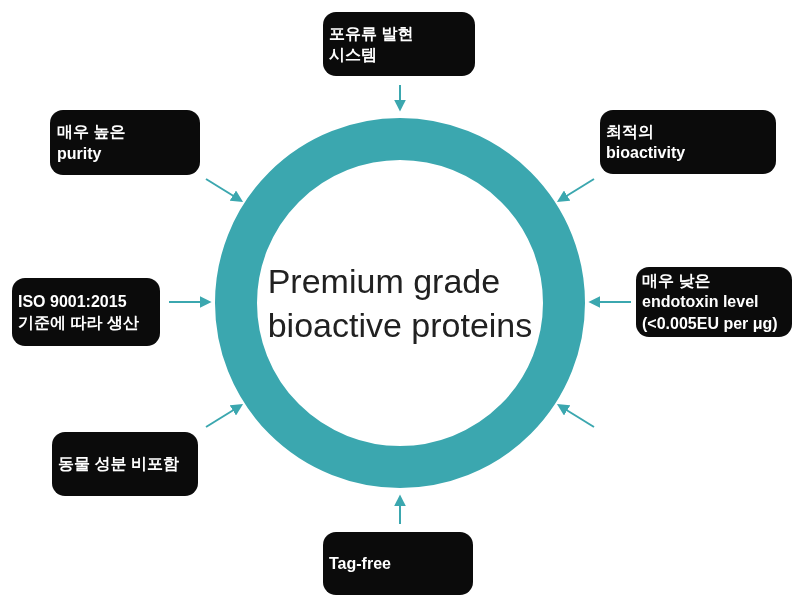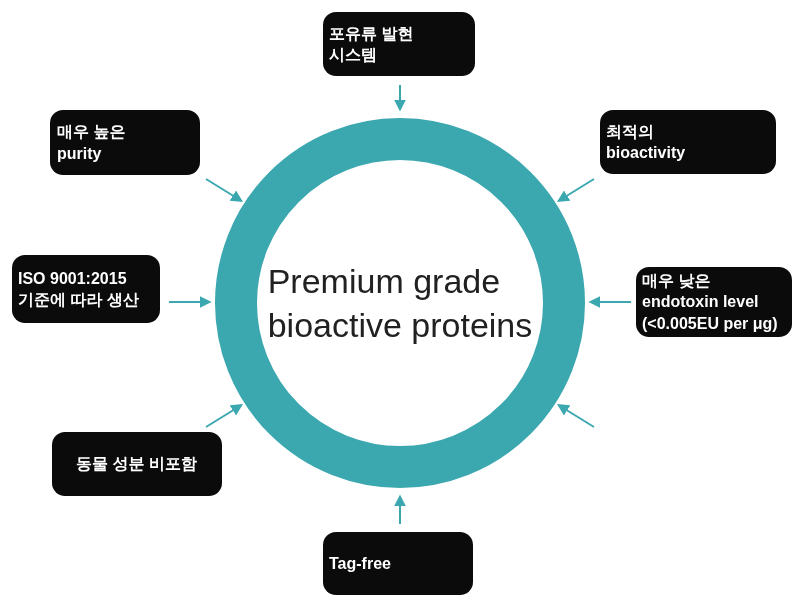--- a/index.html
+++ b/index.html
@@ -93,32 +93,32 @@
   <div class="node" style="left:50px;top:110px;width:150px;height:65px;padding-left:7px;">
     <div>매우 높은</div>
     <div>purity</div>
   </div>
 
   <div class="node" style="left:600px;top:110px;width:176px;height:64px;">
     <div>최적의</div>
     <div>bioactivity</div>
   </div>
 
-  <div class="node" style="left:12px;top:255px;width:148px;height:68px;">
+  <div class="node" style="left:12px;top:278px;width:148px;height:68px;">
     <div>ISO 9001:2015</div>
     <div>기준에 따라 생산</div>
   </div>
 
   <div class="node small" style="left:636px;top:267px;width:156px;height:70px;">
     <div>매우 낮은</div>
     <div>endotoxin level</div>
     <div>(&lt;0.005EU per μg)</div>
   </div>
 
-  <div class="node" style="left:52px;top:432px;width:170px;height:64px;padding-left:24px;">
+  <div class="node" style="left:52px;top:432px;width:146px;height:64px;">
     <div>동물 성분 비포함</div>
   </div>
 
 
   <div class="node" style="left:323px;top:532px;width:150px;height:63px;">
     <div>Tag-free</div>
   </div>
 
 </div>
 

